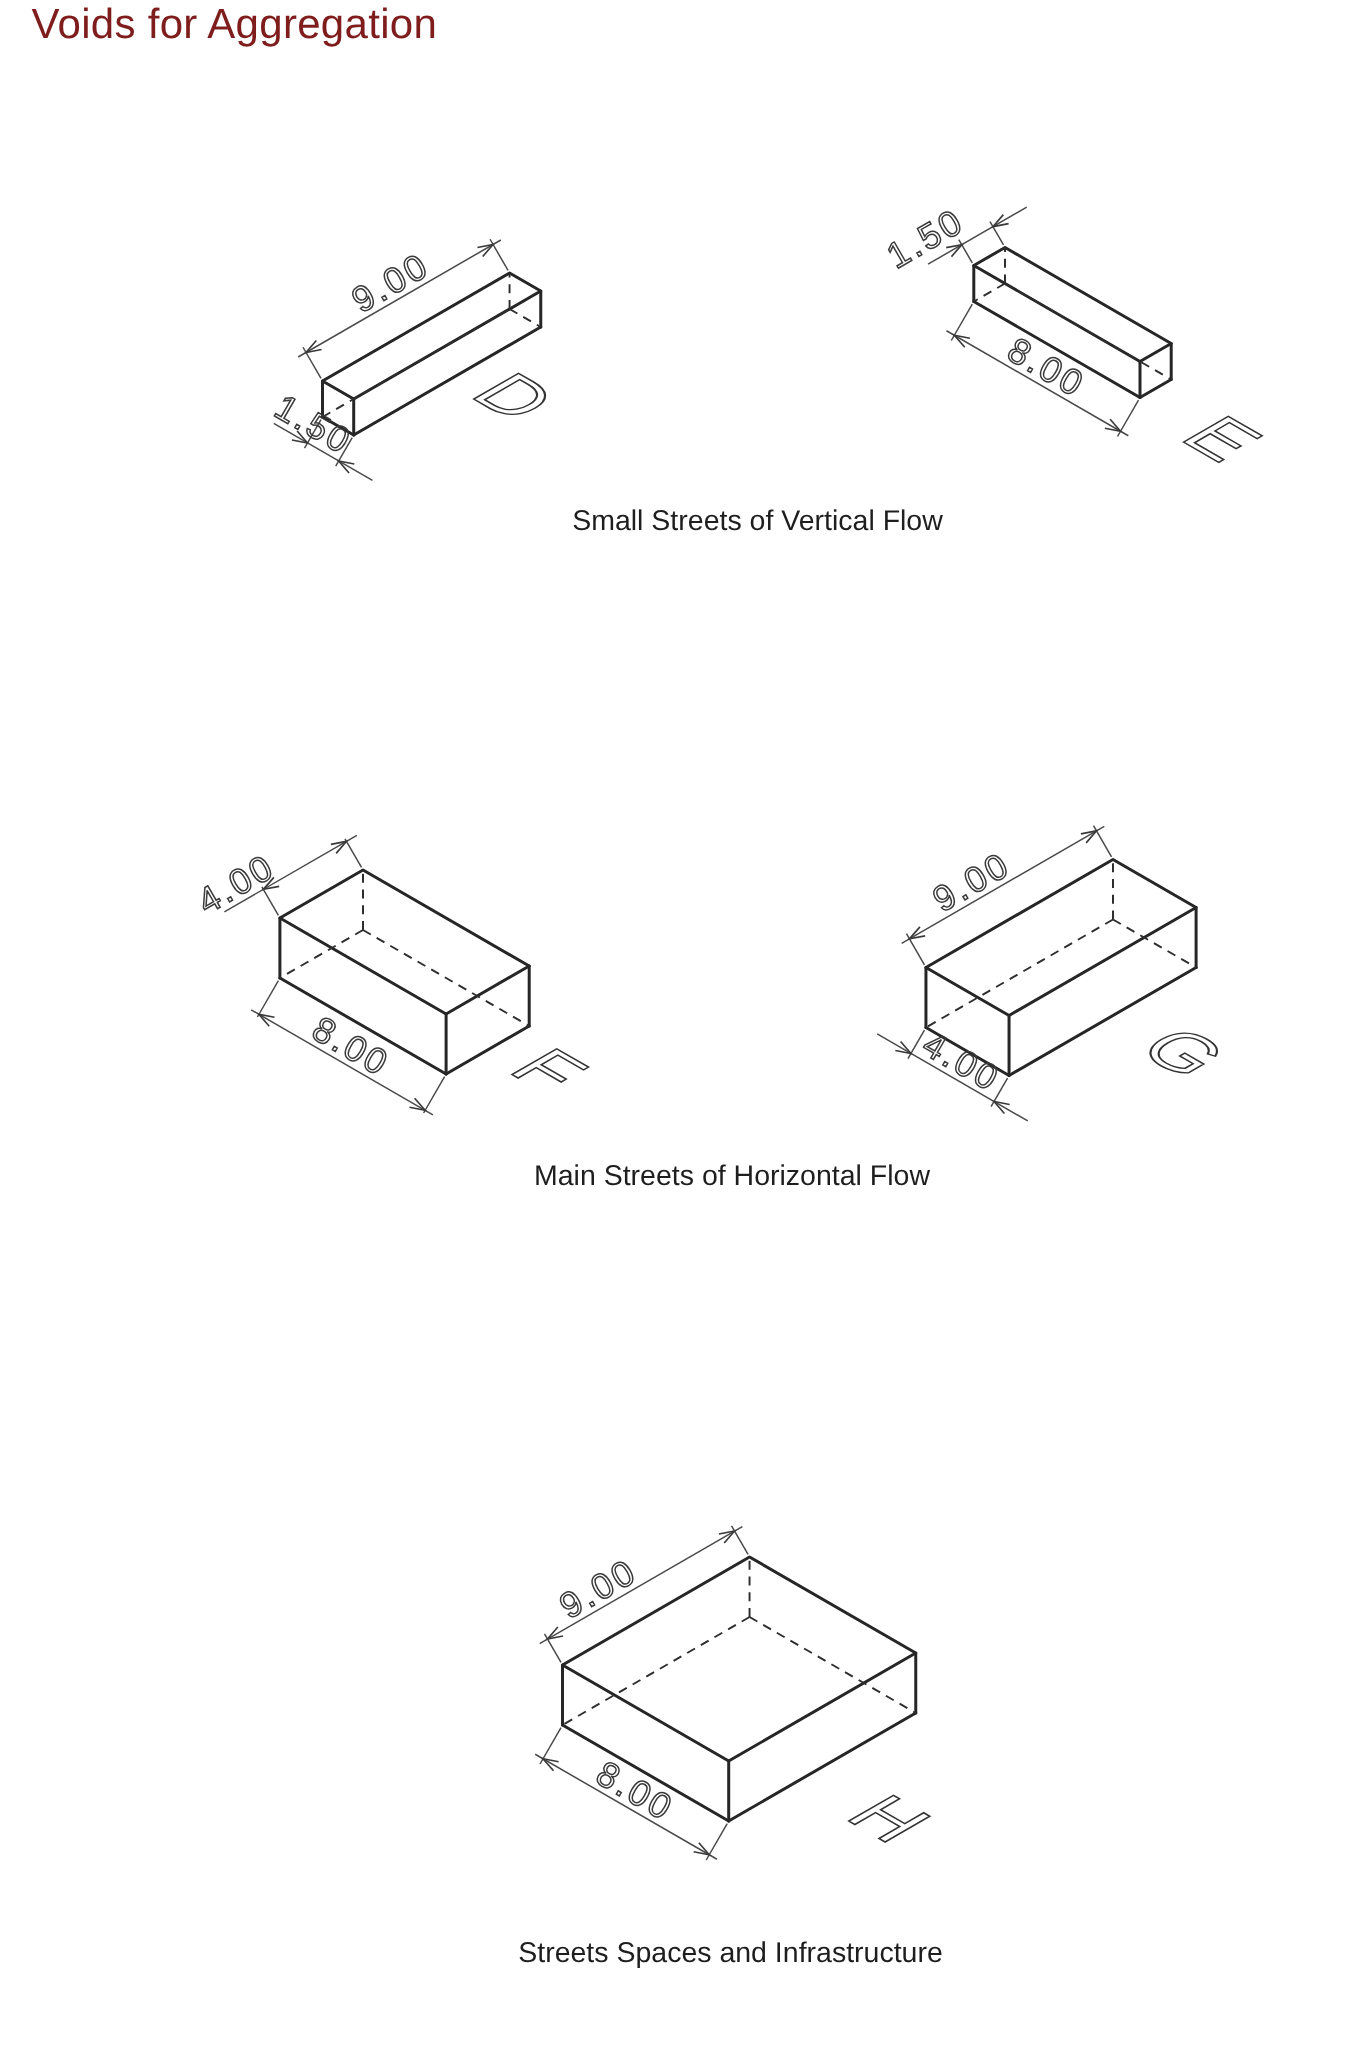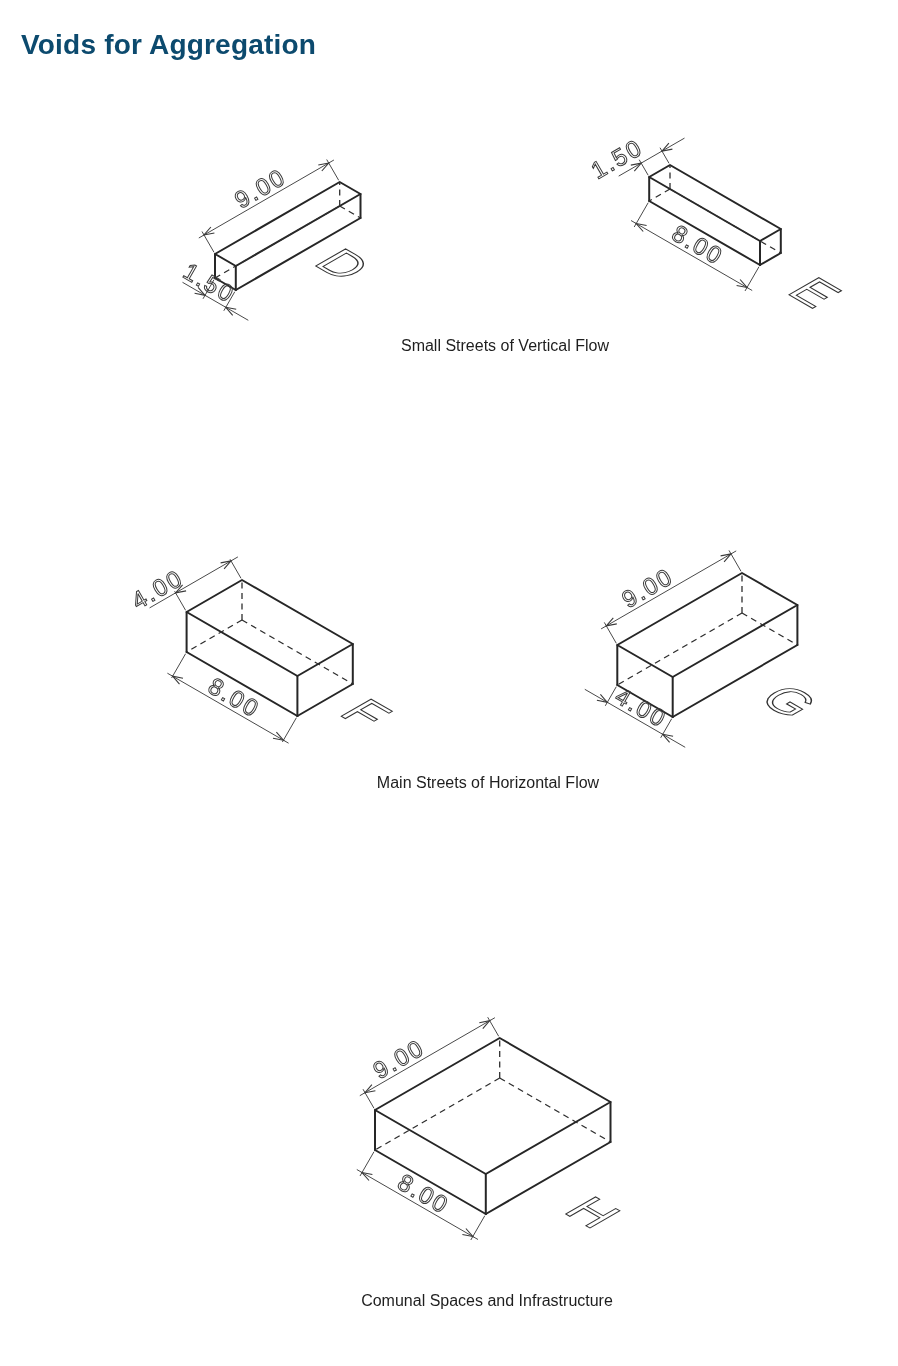--- a/index.html
+++ b/index.html
@@ -4,26 +4,26 @@
 <style>
   html,body{margin:0;padding:0;}
   body{
     width:898px;height:1366px;
     background:#ffffff;
     position:relative;
     overflow:hidden;
     font-family:"Liberation Sans", sans-serif;
   }
   .page-title{
-    position:absolute;left:21px;top:29px;
-    font-size:28px;color:#0c4a6e;letter-spacing:0.2px;font-weight:bold;
+    position:absolute;left:21px;top:0;
+    font-size:28px;color:#7f1d1d;letter-spacing:0.2px;
   }
   .caption{
     position:absolute;transform:translateX(-50%);
-    font-size:16px;color:#1e1e1e;white-space:nowrap;
+    font-size:19px;color:#1e1e1e;white-space:nowrap;
   }
   .fig{position:absolute;}
   
   .edge{stroke:#262626;stroke-width:2;fill:none;stroke-linejoin:round;stroke-linecap:round;}
   .hidden-edge{stroke:#2e2e2e;stroke-width:1.3;fill:none;stroke-dasharray:6 4.5;}
   .dim{stroke:#4a4a4a;stroke-width:1;fill:none;}
   .arrow{stroke:#3a3a3a;stroke-width:1.1;fill:none;stroke-linejoin:miter;}
   .dim-text{
     font-family:"Liberation Sans", sans-serif;
     font-size:24px;letter-spacing:2px;
@@ -194,13 +194,13 @@
     <line class="dim" x1="94" y1="139.7" x2="80" y2="164"></line>
     <line class="dim" x1="204.8" y1="203.7" x2="190.8" y2="228"></line>
     <line class="dim" x1="76.8" y1="157.5" x2="198" y2="227.5"></line>
     <polyline class="arrow" points="89,168.5 82,160.5 92.4,162.5"></polyline>
     <polyline class="arrow" points="182.4,222.5 192.8,224.5 185.9,216.5"></polyline>
     <text class="dim-text" x="139.4" y="189" transform="rotate(30 139.4 189)">8.00</text>
   </g>
   <text class="letter-text" transform="matrix(0.866,0.5,-0.866,0.5,298,209)">H</text>
 </svg>
 
-<div class="caption" style="left:487px;top:1292px">Comunal Spaces and Infrastructure</div>
+<div class="caption" style="left:487px;top:1292px">Streets Spaces and Infrastructure</div>
 
 </body></html>

